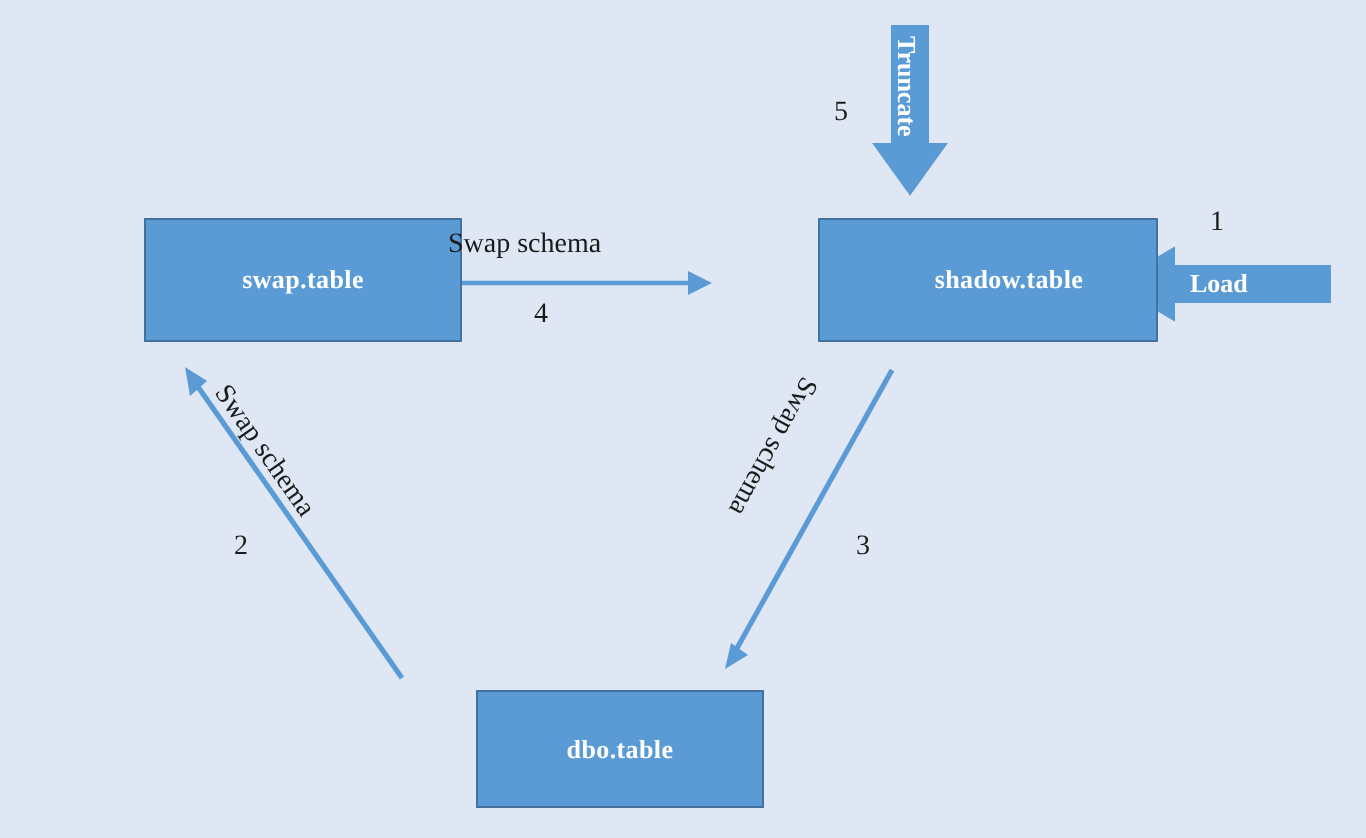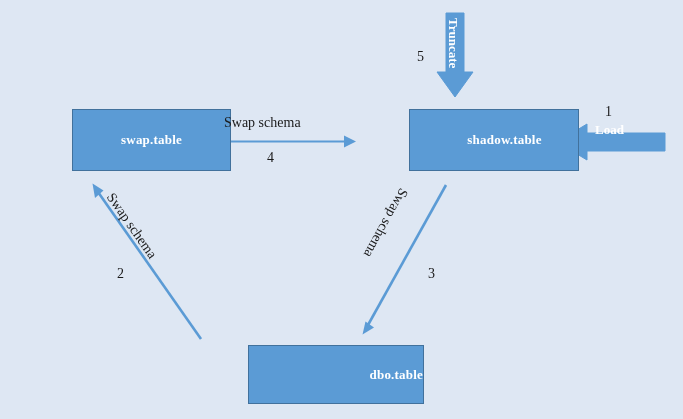--- a/index.html
+++ b/index.html
@@ -96,25 +96,25 @@
   </svg>
 
   <div class="node-box" style="left:24px; top:109px; width:159px; height:62px;">
     <span>swap.table</span>
   </div>
 
   <div class="node-box" style="left:361px; top:109px; width:170px; height:62px;padding-left:21px;">
     <span>shadow.table</span>
   </div>
 
-  <div class="node-box" style="left:200px; top:345px; width:176px; height:59px;justify-content:flex-end;">
+  <div class="node-box" style="left:190px; top:345px; width:144px; height:59px;">
     <span>dbo.table</span>
   </div>
 
-  <div class="block-arrow-text" style="left:595px; top:122px;">Load</div>
+  <div class="block-arrow-text" style="left:595px; top:134px;">Load</div>
 
   <div class="block-arrow-text rot-label" style="left:461px; top:18px; transform: rotate(90deg);">Truncate</div>
 
   <div class="step-number" style="left:605px; top:104px;">1</div>
 
   <div class="step-number" style="left:117px; top:266px;">2</div>
 
   <div class="step-number" style="left:428px; top:266px;">3</div>
 
   <div class="step-number" style="left:267px; top:150px;">4</div>

